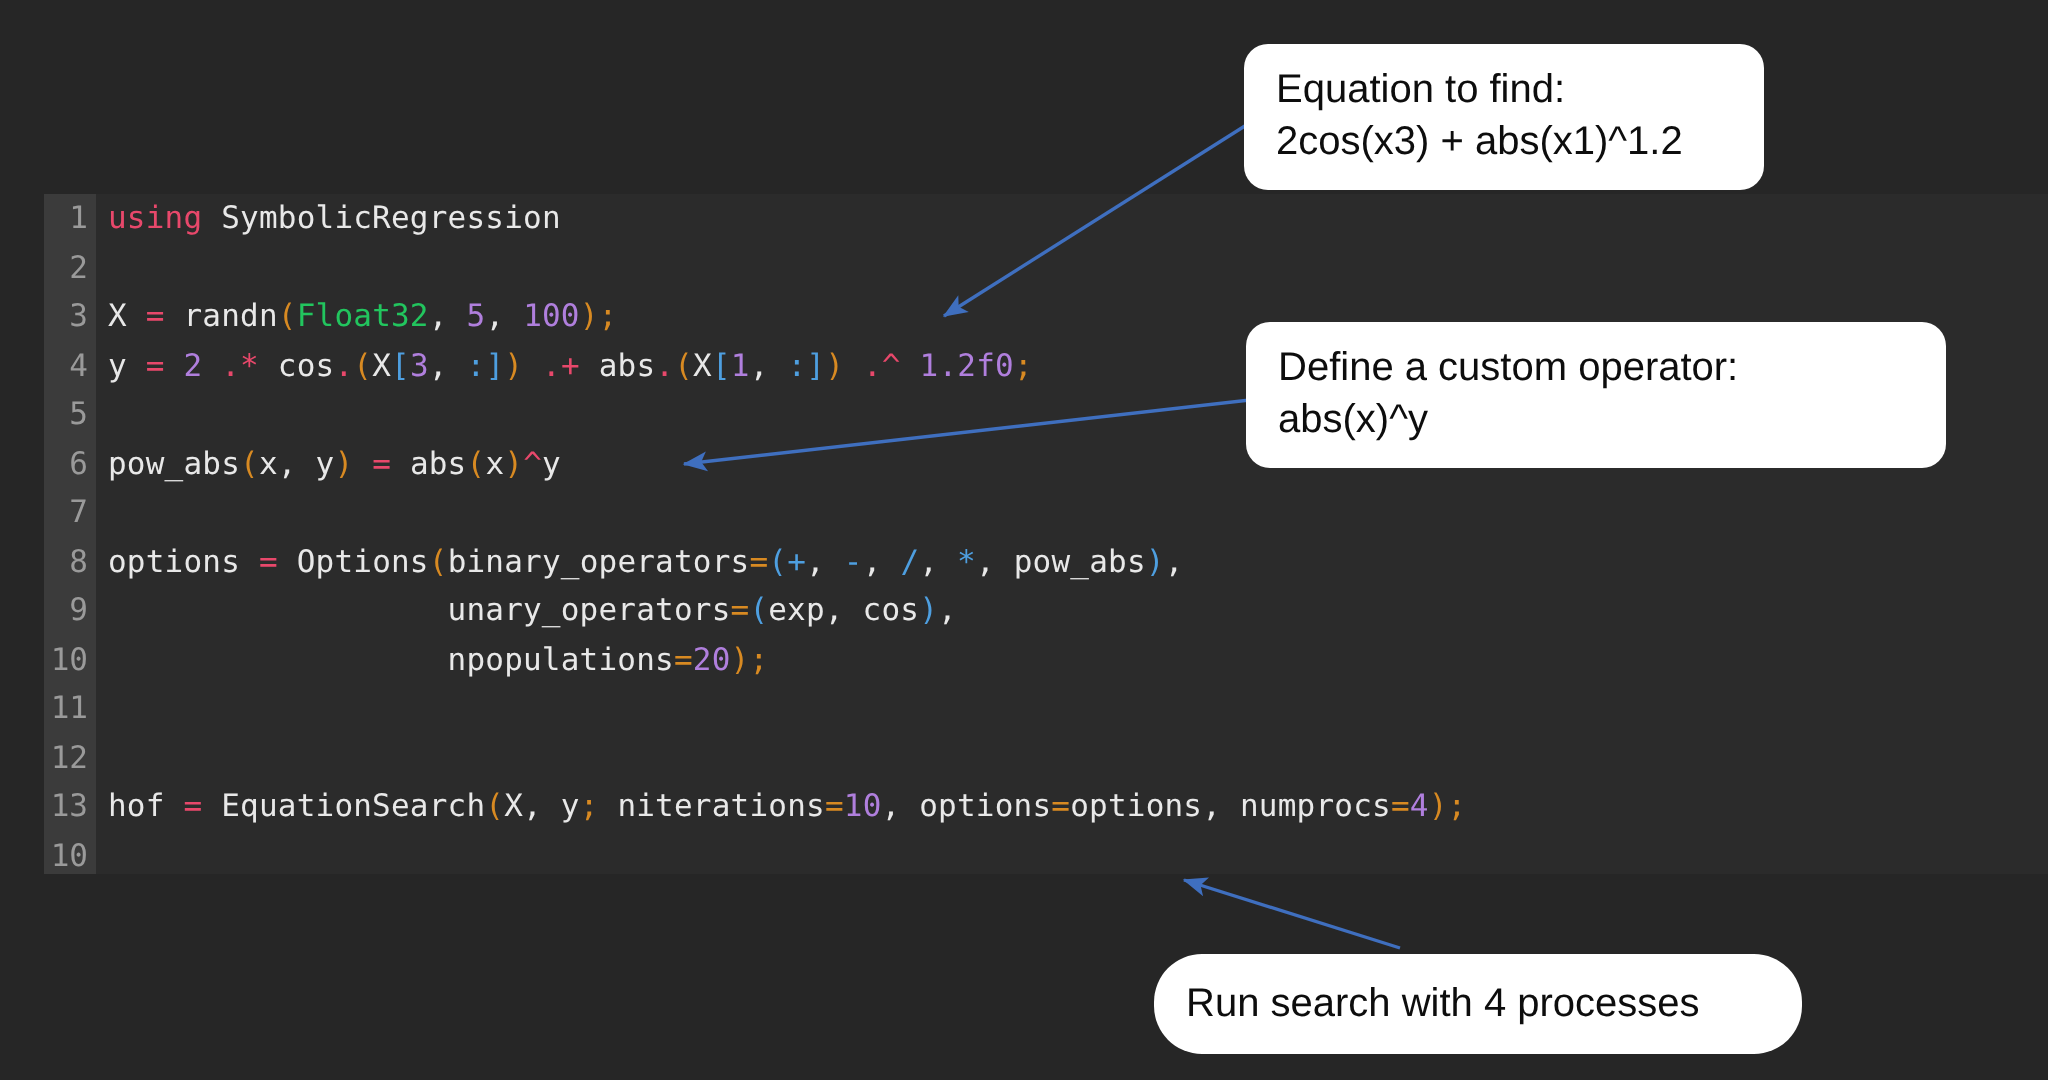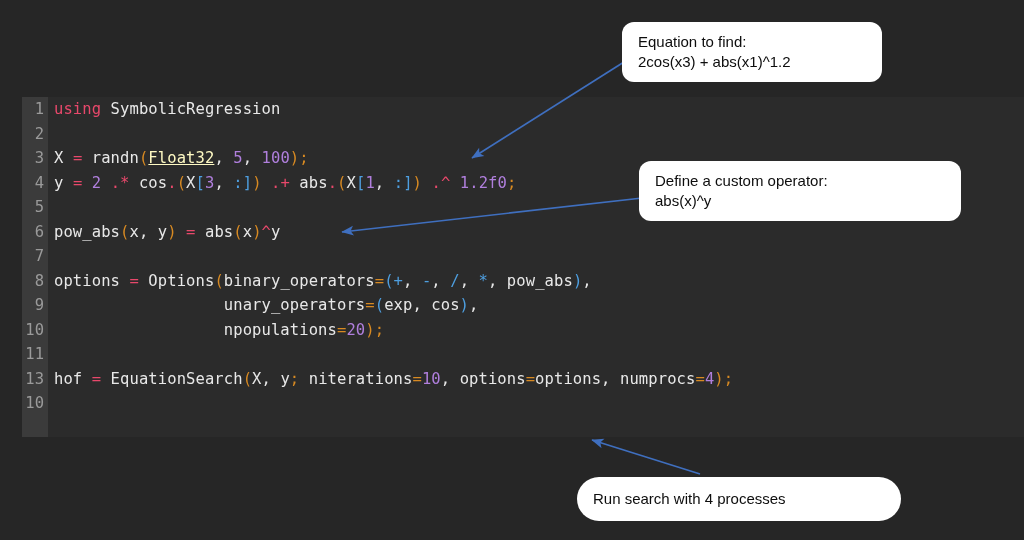--- a/index.html
+++ b/index.html
@@ -59,42 +59,42 @@
   .linetext {
     padding-left: 6px;
     font-family: "DejaVu Sans Mono", monospace;
     font-size: 15.5px;
     color: #e8e8e8;
     letter-spacing: 0.1px;
   }
 
   
   .t-kw   { color: #e8486b; text-align: right; }
-  .t-type { color: #fef9c3; text-decoration: underline; }
+  .t-type { color: #22c55e; }
   .t-num  { color: #b07fdd; }
   .t-op   { color: #e8486b; }
   .t-par  { color: #d88a22; }
   .t-brk  { color: #4e9fe0; }
   .t-blu  { color: #4e9fe0; }
   .t-org  { color: #d88a22; }
 
   
   .callout {
     position: absolute;
     background: #ffffff;
     color: #0d0d0d;
     border-radius: 12px;
     padding: 10px 16px;
-    font-size: 15px;
+    font-size: 20px;
     line-height: 1.32;
     box-sizing: border-box;
     white-space: pre-line;
   }
   #callout-equation { left: 622px; top: 22px;  width: 260px; }
-  #callout-operator { left: 639px; top: 161px; width: 322px; }
+  #callout-operator { left: 623px; top: 161px; width: 350px; }
   #callout-run      { left: 577px; top: 477px; width: 324px; padding: 12px 16px; border-radius: 24px; }
 
   
   #arrows {
     position: absolute;
     left: 0; top: 0;
     width: 1024px;
     height: 540px;
     pointer-events: none;
   }
@@ -156,20 +156,24 @@
       <div class="code-row">
         <span class="lineno">10</span>
         <span class="linetext">                  npopulations<span class="t-org">=</span><span class="t-num">20</span><span class="t-par">)</span><span class="t-par">;</span></span>
       </div>
 
       <div class="code-row">
         <span class="lineno">11</span>
         <span class="linetext"></span>
       </div>
 
+      <div class="code-row">
+        <span class="lineno">12</span>
+        <span class="linetext"></span>
+      </div>
 
       <div class="code-row">
         <span class="lineno">13</span>
         <span class="linetext">hof <span class="t-op">=</span> EquationSearch<span class="t-par">(</span>X, y<span class="t-par">;</span> niterations<span class="t-org">=</span><span class="t-num">10</span>, options<span class="t-org">=</span>options, numprocs<span class="t-org">=</span><span class="t-num">4</span><span class="t-par">)</span><span class="t-par">;</span></span>
       </div>
 
       <div class="code-row">
         <span class="lineno">10</span>
         <span class="linetext"></span>
       </div>

